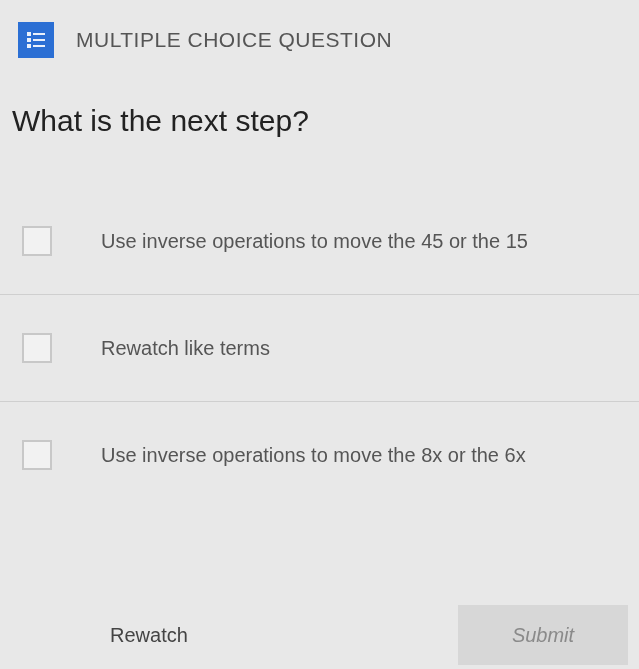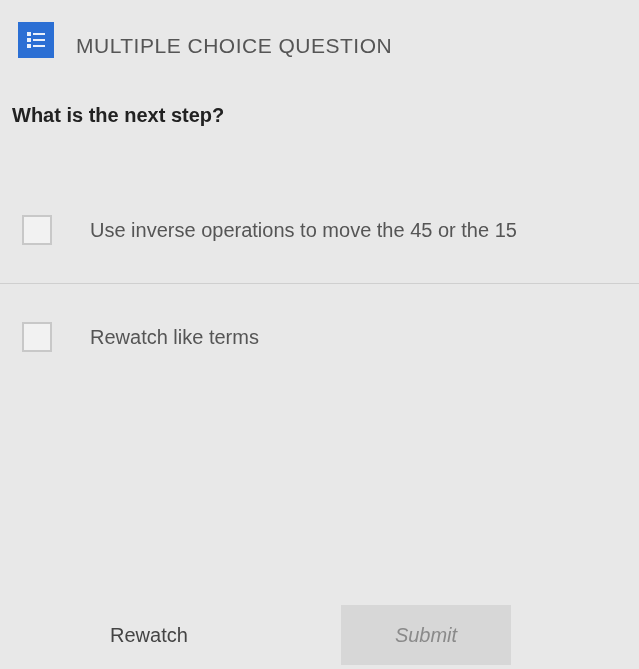--- a/index.html
+++ b/index.html
@@ -6,21 +6,21 @@
     body {
       width: 639px;
       height: 669px;
       background: #e8e8e8;
       font-family: Arial, Helvetica, sans-serif;
       color: #444;
       overflow: hidden;
     }
     .header {
       display: flex;
-      align-items: flex-end;
+      align-items: center;
       padding: 22px 18px 18px 18px;
     }
     .header-icon {
       width: 36px;
       height: 36px;
       background: #2b6fd4;
       display: flex;
       align-items: center;
       justify-content: center;
       flex-shrink: 0;
@@ -28,23 +28,23 @@
     }
     .header-icon svg { display: block; }
     .header-label {
       font-size: 21px;
       letter-spacing: 0.5px;
       color: #555;
       font-weight: 500;
     }
     .question {
       padding: 28px 12px 50px 12px;
-      font-size: 20px;
+      font-size: 30px;
       color: #222;
-      font-weight: 700;
+      font-weight: 400;
     }
     .options { width: 100%; }
     .option-row {
       display: flex;
       align-items: center;
       padding: 38px 22px;
       border-bottom: 1px solid #cfcfcf;
       cursor: pointer;
     }
     .option-row:last-child { border-bottom: none; }
@@ -52,26 +52,27 @@
       width: 30px;
       height: 30px;
       border: 2px solid #c8c8c8;
       background: #f2f2f2;
       flex-shrink: 0;
       margin-right: 38px;
     }
     .option-label {
       font-size: 20px;
       color: #555;
+      margin-left: 11px;
     }
     .footer {
       position: absolute;
       bottom: 0;
       left: 0;
-      width: 511px;
+      width: 628px;
       height: 68px;
       display: flex;
       align-items: center;
       justify-content: space-between;
       padding: 0 0 0 110px;
     }
     .rewatch {
       font-size: 20px;
       color: #444;
       cursor: pointer;
@@ -111,18 +112,22 @@
 
 <div class="options">
   <div class="option-row">
     <div class="checkbox"></div>
     <div class="option-label">Use inverse operations to move the 45 or the 15</div>
   </div>
   <div class="option-row">
     <div class="checkbox"></div>
     <div class="option-label">Rewatch like terms</div>
   </div>
+  <div class="option-row">
+    <div class="checkbox"></div>
+    <div class="option-label">Use inverse operations to move the 8x or the 6x</div>
+  </div>
 </div>
 
 <div class="footer">
   <div class="rewatch">Rewatch</div>
   <button class="submit-btn">Submit</button>
 </div>
 
 </body></html>

